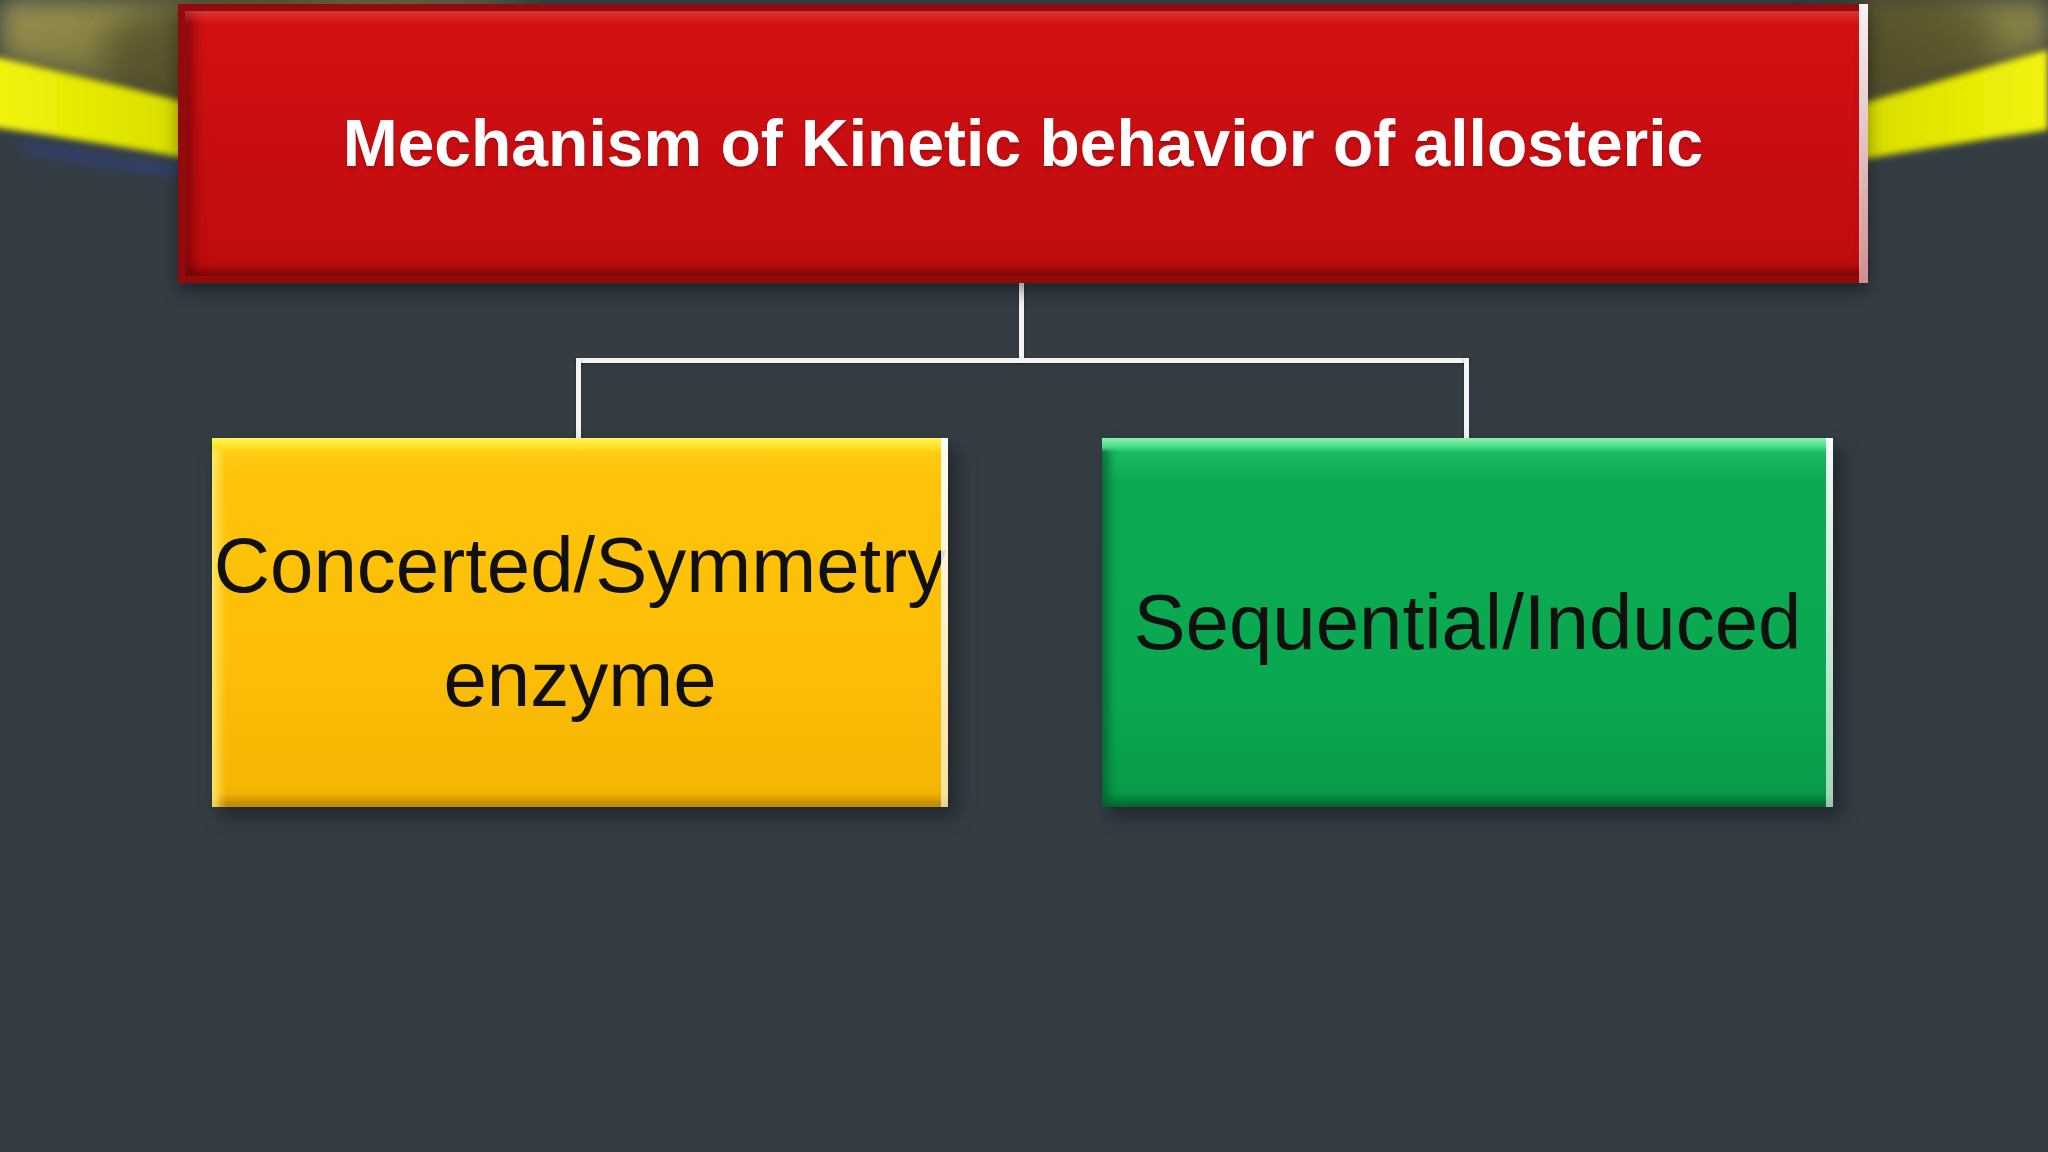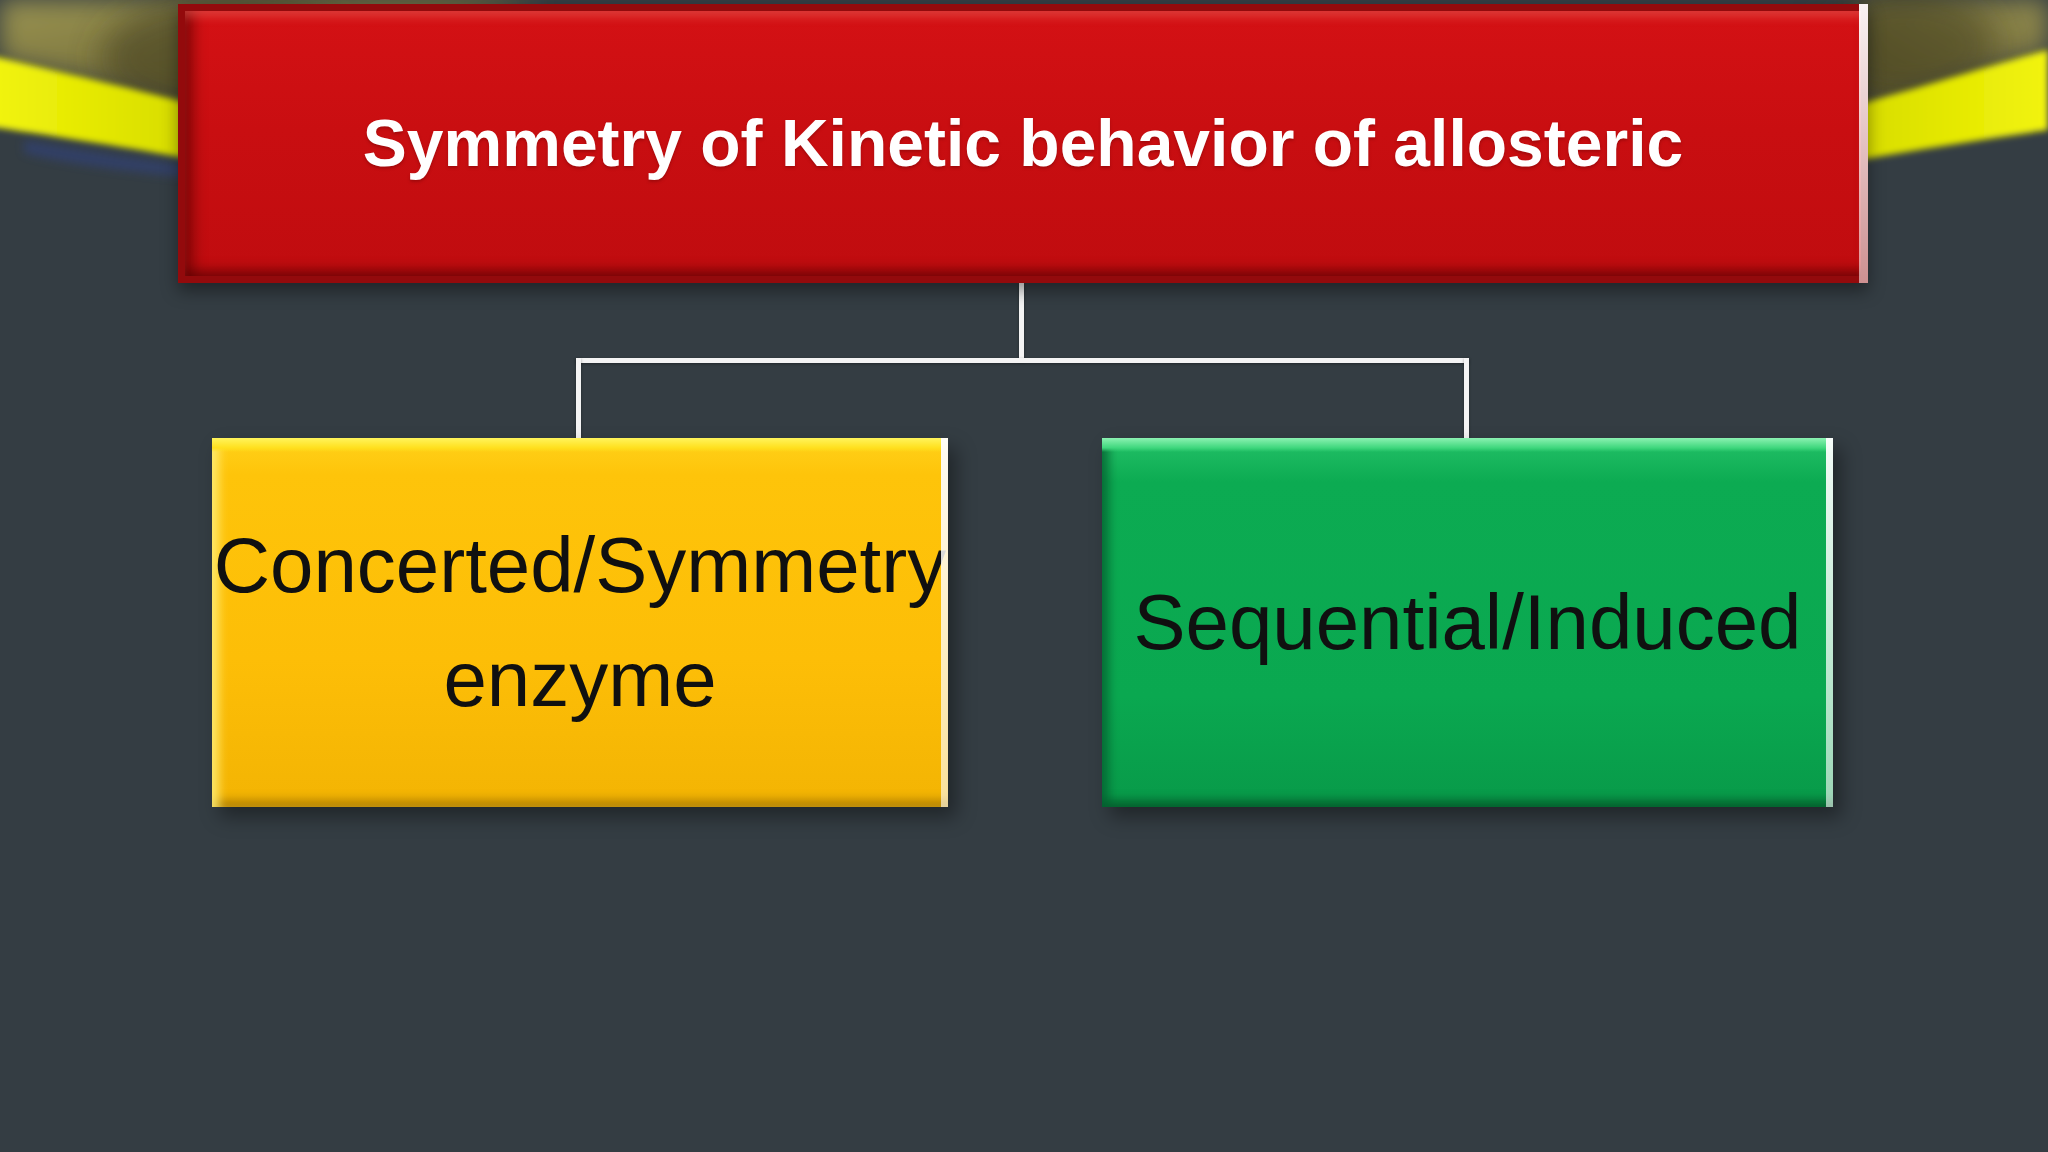--- a/index.html
+++ b/index.html
@@ -185,21 +185,21 @@
     </g>
   </svg>
 
   <div class="connector stem"></div>
   <div class="connector cross"></div>
   <div class="connector dropL"></div>
   <div class="connector dropR"></div>
 
   <div class="title-box">
     <div class="gloss-right"></div>
-    <div class="title-line">Symmetry of Kinetic behavior of allosteric</div>
+    <div class="title-line">Mechanism of Kinetic behavior of allosteric</div>
   </div>
 
   <div class="node yellow">
     <div class="gloss-top"></div>
     <div class="gloss-right"></div>
     <div class="node-line">Concerted/Symmetry</div>
     <div class="node-line">enzyme</div>
   </div>
 
   <div class="node green">

